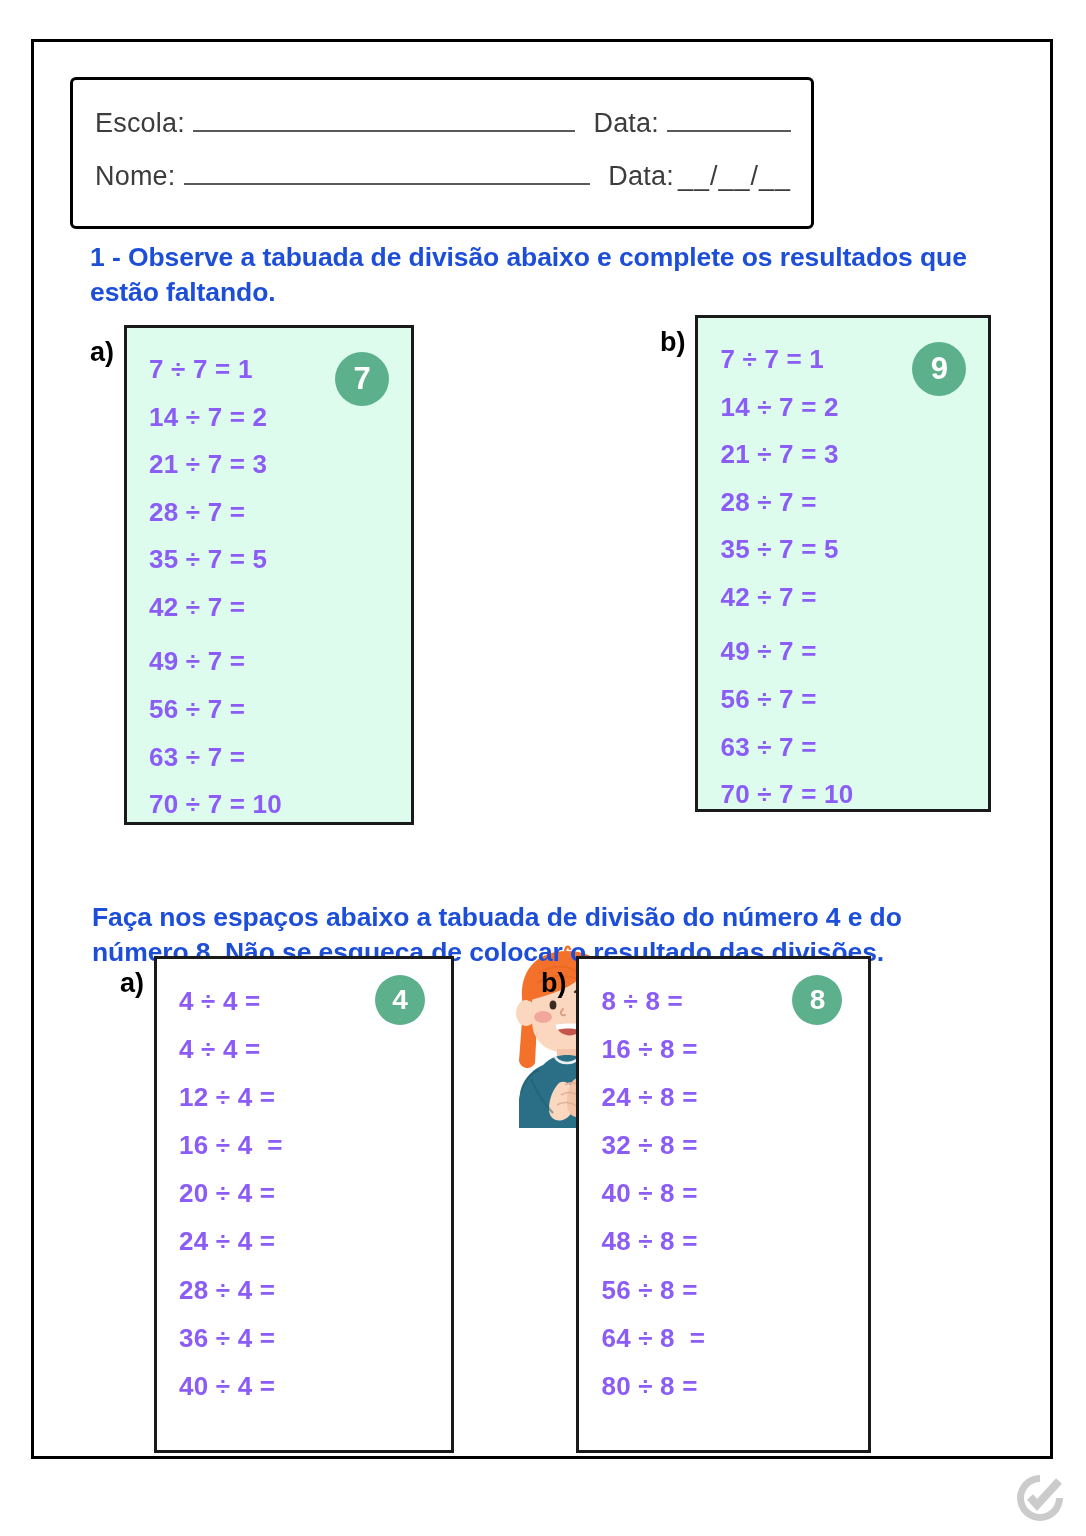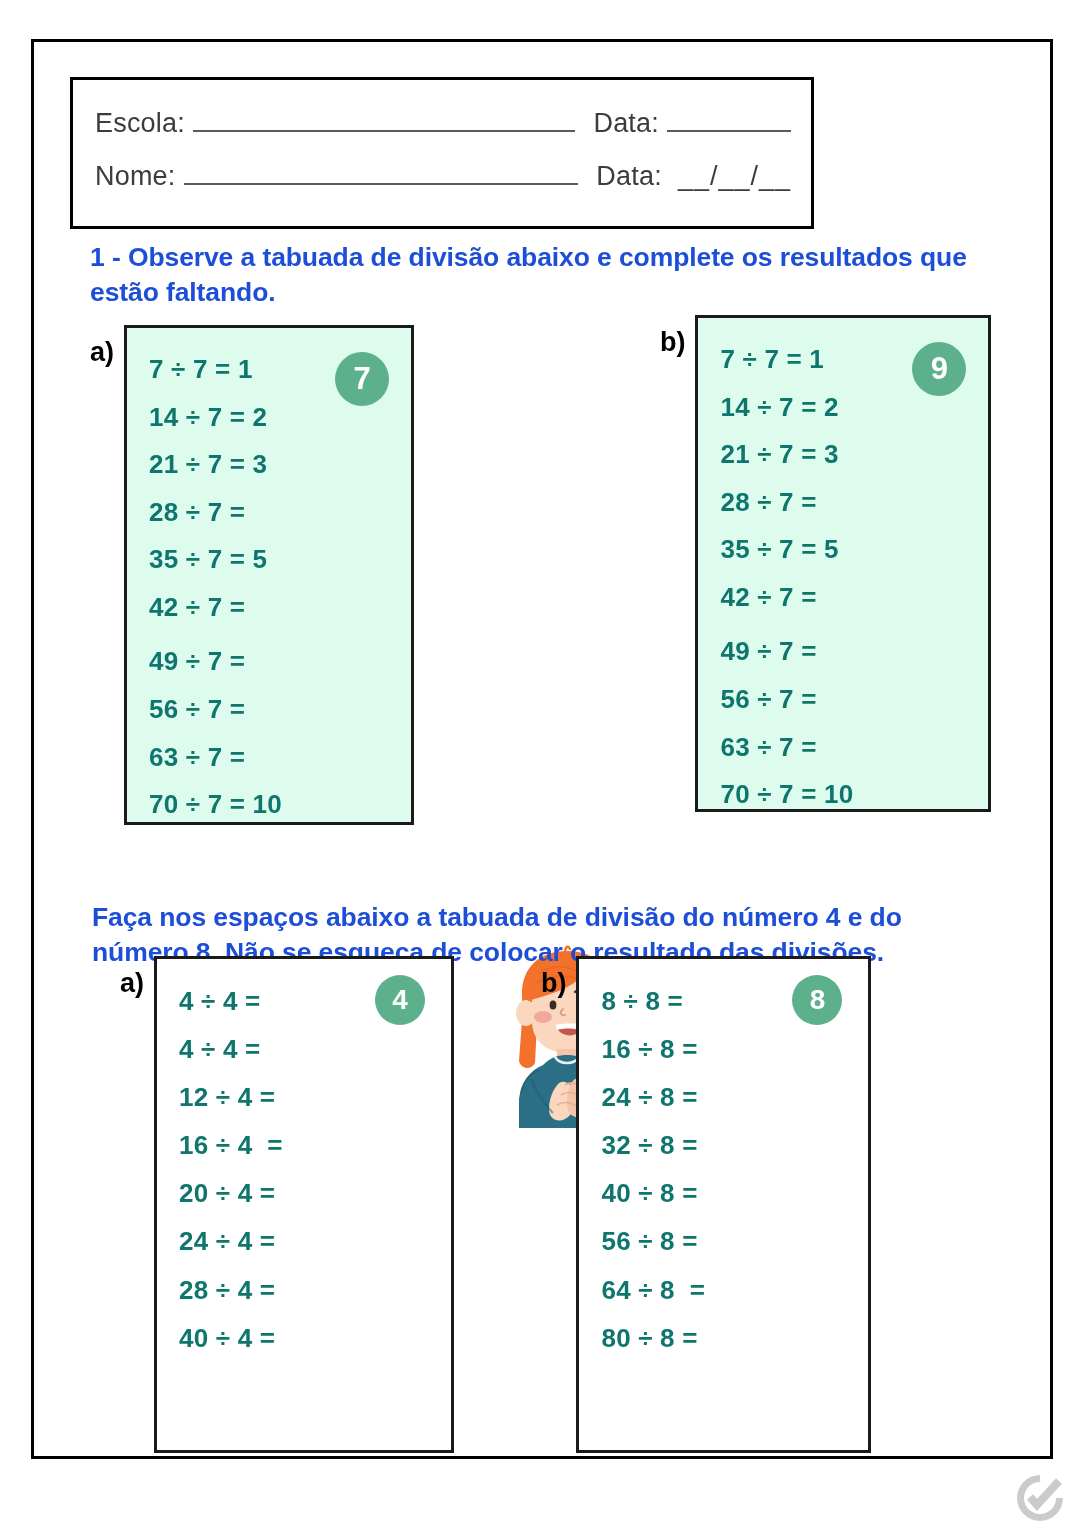--- a/index.html
+++ b/index.html
@@ -27,21 +27,21 @@
   }
 
   
   .id-box {
     position: absolute;
     left: 70px;
     top: 77px;
     width: 744px;
     height: 152px;
     border: 3px solid #000000;
-    border-radius: 0;
+    border-radius: 6px;
     box-sizing: border-box;
   }
   .id-row {
     position: absolute;
     left: 22px;
     right: 20px;
     display: flex;
     align-items: baseline;
     font-size: 27px;
     color: #3c3c3c;
@@ -59,21 +59,21 @@
     height: 22px;
   }
   .id-label-right { white-space: nowrap; margin-left: 12px; }
   .id-line-short {
     display: inline-block;
     width: 124px;
     border-bottom: 2px solid #5a5a5a;
     margin-left: 8px;
     height: 22px;
   }
-  .date-slots { white-space: nowrap; margin-left: 16px; letter-spacing: 1px; text-align: center; }
+  .date-slots { white-space: nowrap; margin-left: 4px; letter-spacing: 1px; text-align: center; }
 
   
   .instruction {
     position: absolute;
     font-size: 26.5px;
     font-weight: bold;
     color: #1d4ed8;
     line-height: 1.32;
     letter-spacing: -0.1px;
   }
@@ -116,21 +116,21 @@
   .eq-list {
     position: relative;
     z-index: 2;
     padding: 18px 0 12px 22px;
     margin: 0;
     list-style: none;
   }
   .eq-line {
     font-size: 26px;
     font-weight: bold;
-    color: #0f766e;
+    color: #8b5cf6;
     white-space: pre;
     letter-spacing: 0.2px;
   }
   .g-list .eq-line { line-height: 1.83; }
   .g-list .eq-line.gap { margin-top: 7px; }
   .w-list .eq-line { line-height: 1.85; }
 
   .badge {
     position: absolute;
     width: 54px;
@@ -303,35 +303,37 @@
     <div class="table-card white">
       <div class="badge w-badge">4</div>
       <ul class="eq-list w-list">
         <li class="eq-line">4 ÷ 4 =</li>
         <li class="eq-line">4 ÷ 4 =</li>
         <li class="eq-line">12 ÷ 4 =</li>
         <li class="eq-line">16 ÷ 4  =</li>
         <li class="eq-line">20 ÷ 4 =</li>
         <li class="eq-line">24 ÷ 4 =</li>
         <li class="eq-line">28 ÷ 4 =</li>
+        <li class="eq-line">36 ÷ 4 =</li>
         <li class="eq-line">40 ÷ 4 =</li>
       </ul>
     </div>
   </div>
 
   <div class="item" id="item-2b">
     <span class="item-label">b)</span>
     <div class="table-card white">
       <div class="badge w-badge">8</div>
       <ul class="eq-list w-list">
         <li class="eq-line">8 ÷ 8 =</li>
         <li class="eq-line">16 ÷ 8 =</li>
         <li class="eq-line">24 ÷ 8 =</li>
         <li class="eq-line">32 ÷ 8 =</li>
         <li class="eq-line">40 ÷ 8 =</li>
+        <li class="eq-line">48 ÷ 8 =</li>
         <li class="eq-line">56 ÷ 8 =</li>
         <li class="eq-line">64 ÷ 8  =</li>
         <li class="eq-line">80 ÷ 8 =</li>
       </ul>
     </div>
   </div>
 
 </div>
 
 <div class="watermark">

